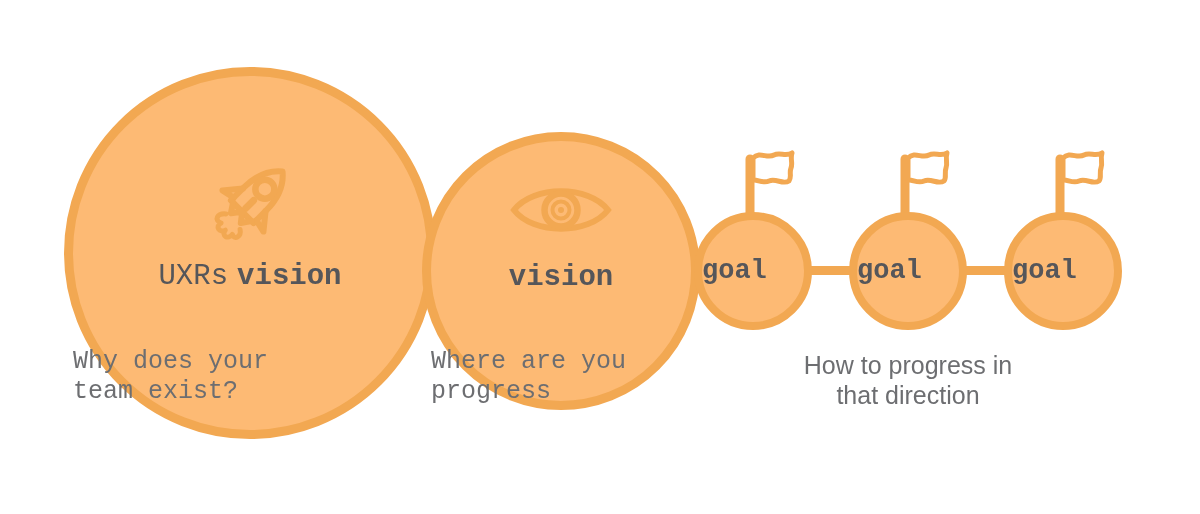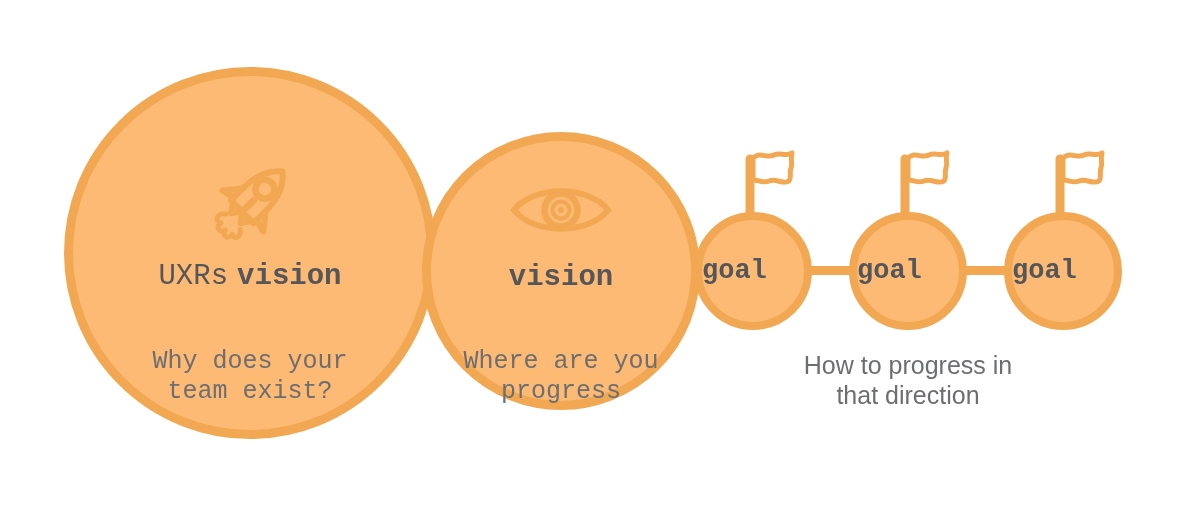--- a/index.html
+++ b/index.html
@@ -39,21 +39,21 @@
     display: flex; justify-content: center; gap: 9px;
     color: #55565A; font-size: 29px; line-height: 30px;
   }
   .mission-title-pos { top: 186px; }
   .vision-title-pos  { top: 122px; }
   .t-reg  { font-weight: 400; }
   .t-bold { font-weight: 700; }
 
   .circle-subtitle {
     position: absolute; left: 0; width: 100%;
-    text-align: center; white-space: pre-line;
+    text-align: left; white-space: pre-line;
     color: #6D6E71; font-size: 25px; line-height: 30px;
   }
   .mission-sub-pos { top: 271px; }
   .vision-sub-pos  { top: 206px; }
 
   .goal-label { color: #55565A; font-size: 27px; font-weight: 700; }
 
   .flag {
     position: absolute; top: 146px; width: 64px; height: 78px; z-index: 4;
   }

